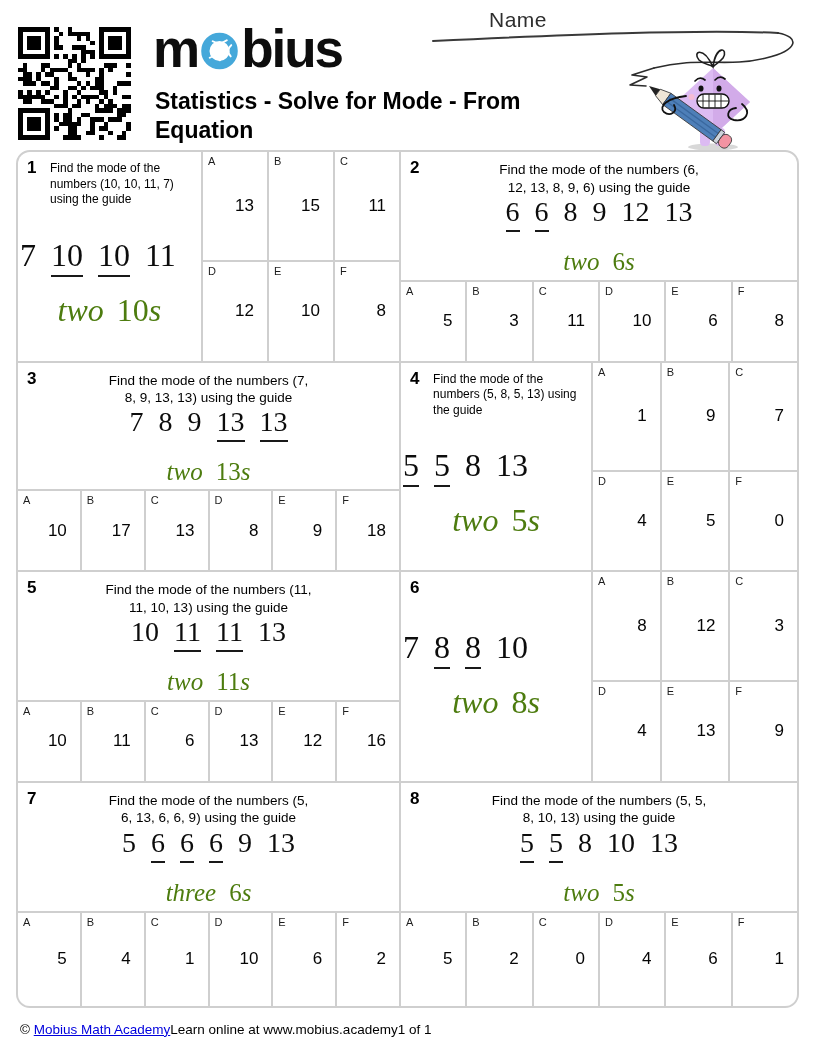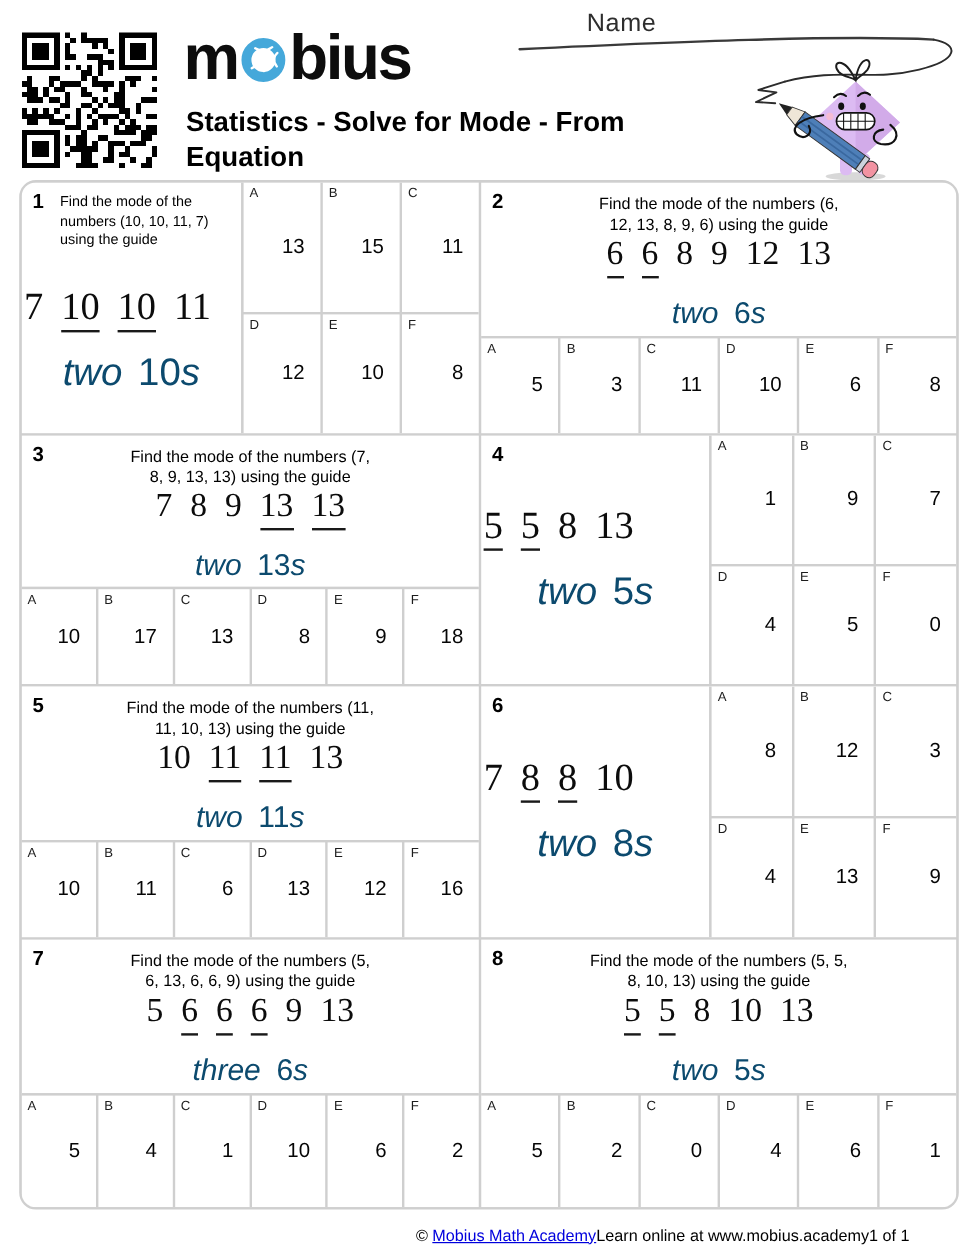--- a/index.html
+++ b/index.html
@@ -26,21 +26,21 @@
          background:#cfcfcf;border:2px solid #cfcfcf;border-radius:14px;overflow:hidden}
   .cell{background:#fff;position:relative;overflow:hidden}
   .pnum{position:absolute;left:9px;top:6px;font-size:17px;font-weight:700;z-index:2;color:#000}
 
   .wide{display:flex;flex-direction:column}
   .wide .qtext{margin:9px 87px 0;text-align:center;font-size:13.5px;line-height:1.32;color:#000}
   .eqwrap{flex:1;display:flex;flex-direction:column;align-items:center;justify-content:center;
           row-gap:17px;padding-bottom:4px}
   .equation{display:flex;align-items:baseline;font-family:"Liberation Serif",serif;line-height:1;color:#0c0c0c}
   .wide .equation{font-size:28px;column-gap:15px}
-  .modeline{font-family:Liberation Sans, sans-serif;line-height:1;display:flex;column-gap:13px;color:#0c4a6e}
+  .modeline{font-family:Liberation Serif, serif;line-height:1;display:flex;column-gap:13px;color:#4d7c0f}
   .wide .modeline{font-size:25px}
   .tok{display:inline-block}
   .under{border-bottom:2.5px solid #191919;padding-bottom:4px}
   .mword,.msuf{font-style:italic}
 
   .answers{background:#cfcfcf;display:grid;gap:2px}
   .wide .answers{grid-template-columns:repeat(6,1fr);border-top:2px solid #cfcfcf;height:81px;flex:0 0 auto}
   .row4 .answers{height:95px}
 
   .narrow{display:flex}
@@ -50,21 +50,21 @@
   .narrow .modeline{font-size:32px;align-self:center}
   .narrow .answers{flex:1;grid-template-columns:1fr 1fr 1fr;grid-template-rows:1.1fr 1fr;
                    border-left:2px solid #cfcfcf}
 
   .choice{background:#fff;position:relative}
   .clabel{position:absolute;left:5px;top:3px;font-size:11px;color:#1c1c1c}
   .cvalue{position:absolute;right:13px;top:50%;transform:translateY(-50%);font-size:17px;color:#050505}
 
   
   footer{position:absolute;left:0;bottom:0;width:815px;height:42px;display:flex;
-         align-items:center;justify-content:flex-end;padding:0 57px 0 20px;font-size:13.5px;color:#000}
+         align-items:center;justify-content:flex-start;padding:0 57px 0 20px;font-size:13.5px;color:#000}
   footer a{color:#0000dd;text-decoration:underline;cursor:pointer}
 </style>
 </head>
 <body>
 
 <header>
   <div class="qr">
     <svg id="qr-svg" viewBox="0 0 25 25">
         <path d="M0 0h1v1h-1zM1 0h1v1h-1zM2 0h1v1h-1zM3 0h1v1h-1zM4 0h1v1h-1zM5 0h1v1h-1zM6 0h1v1h-1zM8 0h1v1h-1zM11 0h1v1h-1zM18 0h1v1h-1zM19 0h1v1h-1zM20 0h1v1h-1zM21 0h1v1h-1zM22 0h1v1h-1zM23 0h1v1h-1zM24 0h1v1h-1zM0 1h1v1h-1zM6 1h1v1h-1zM9 1h1v1h-1zM11 1h1v1h-1zM12 1h1v1h-1zM13 1h1v1h-1zM14 1h1v1h-1zM15 1h1v1h-1zM18 1h1v1h-1zM24 1h1v1h-1zM0 2h1v1h-1zM2 2h1v1h-1zM3 2h1v1h-1zM4 2h1v1h-1zM6 2h1v1h-1zM8 2h1v1h-1zM13 2h1v1h-1zM15 2h1v1h-1zM18 2h1v1h-1zM20 2h1v1h-1zM21 2h1v1h-1zM22 2h1v1h-1zM24 2h1v1h-1zM0 3h1v1h-1zM2 3h1v1h-1zM3 3h1v1h-1zM4 3h1v1h-1zM6 3h1v1h-1zM8 3h1v1h-1zM16 3h1v1h-1zM18 3h1v1h-1zM20 3h1v1h-1zM21 3h1v1h-1zM22 3h1v1h-1zM24 3h1v1h-1zM0 4h1v1h-1zM2 4h1v1h-1zM3 4h1v1h-1zM4 4h1v1h-1zM6 4h1v1h-1zM8 4h1v1h-1zM9 4h1v1h-1zM12 4h1v1h-1zM13 4h1v1h-1zM14 4h1v1h-1zM18 4h1v1h-1zM20 4h1v1h-1zM21 4h1v1h-1zM22 4h1v1h-1zM24 4h1v1h-1zM0 5h1v1h-1zM6 5h1v1h-1zM14 5h1v1h-1zM15 5h1v1h-1zM16 5h1v1h-1zM18 5h1v1h-1zM24 5h1v1h-1zM0 6h1v1h-1zM1 6h1v1h-1zM2 6h1v1h-1zM3 6h1v1h-1zM4 6h1v1h-1zM5 6h1v1h-1zM6 6h1v1h-1zM8 6h1v1h-1zM10 6h1v1h-1zM12 6h1v1h-1zM14 6h1v1h-1zM16 6h1v1h-1zM18 6h1v1h-1zM19 6h1v1h-1zM20 6h1v1h-1zM21 6h1v1h-1zM22 6h1v1h-1zM23 6h1v1h-1zM24 6h1v1h-1zM11 7h1v1h-1zM12 7h1v1h-1zM14 7h1v1h-1zM1 8h1v1h-1zM5 8h1v1h-1zM6 8h1v1h-1zM11 8h1v1h-1zM13 8h1v1h-1zM19 8h1v1h-1zM20 8h1v1h-1zM21 8h1v1h-1zM24 8h1v1h-1zM0 9h1v1h-1zM1 9h1v1h-1zM5 9h1v1h-1zM7 9h1v1h-1zM8 9h1v1h-1zM9 9h1v1h-1zM10 9h1v1h-1zM13 9h1v1h-1zM14 9h1v1h-1zM15 9h1v1h-1zM16 9h1v1h-1zM18 9h1v1h-1zM20 9h1v1h-1zM1 10h1v1h-1zM2 10h1v1h-1zM4 10h1v1h-1zM6 10h1v1h-1zM7 10h1v1h-1zM11 10h1v1h-1zM15 10h1v1h-1zM18 10h1v1h-1zM24 10h1v1h-1zM0 11h1v1h-1zM1 11h1v1h-1zM2 11h1v1h-1zM4 11h1v1h-1zM8 11h1v1h-1zM11 11h1v1h-1zM12 11h1v1h-1zM17 11h1v1h-1zM18 11h1v1h-1zM1 12h1v1h-1zM2 12h1v1h-1zM3 12h1v1h-1zM5 12h1v1h-1zM6 12h1v1h-1zM8 12h1v1h-1zM13 12h1v1h-1zM15 12h1v1h-1zM17 12h1v1h-1zM18 12h1v1h-1zM22 12h1v1h-1zM23 12h1v1h-1zM24 12h1v1h-1zM7 13h1v1h-1zM8 13h1v1h-1zM11 13h1v1h-1zM12 13h1v1h-1zM14 13h1v1h-1zM16 13h1v1h-1zM17 13h1v1h-1zM18 13h1v1h-1zM21 13h1v1h-1zM0 14h1v1h-1zM2 14h1v1h-1zM4 14h1v1h-1zM6 14h1v1h-1zM10 14h1v1h-1zM13 14h1v1h-1zM18 14h1v1h-1zM19 14h1v1h-1zM21 14h1v1h-1zM0 15h1v1h-1zM1 15h1v1h-1zM2 15h1v1h-1zM3 15h1v1h-1zM4 15h1v1h-1zM5 15h1v1h-1zM8 15h1v1h-1zM10 15h1v1h-1zM12 15h1v1h-1zM14 15h1v1h-1zM15 15h1v1h-1zM16 15h1v1h-1zM17 15h1v1h-1zM19 15h1v1h-1zM23 15h1v1h-1zM24 15h1v1h-1zM1 16h1v1h-1zM2 16h1v1h-1zM5 16h1v1h-1zM6 16h1v1h-1zM7 16h1v1h-1zM10 16h1v1h-1zM13 16h1v1h-1zM15 16h1v1h-1zM18 16h1v1h-1zM20 16h1v1h-1zM8 17h1v1h-1zM9 17h1v1h-1zM10 17h1v1h-1zM12 17h1v1h-1zM13 17h1v1h-1zM17 17h1v1h-1zM19 17h1v1h-1zM20 17h1v1h-1zM21 17h1v1h-1zM23 17h1v1h-1zM24 17h1v1h-1zM0 18h1v1h-1zM1 18h1v1h-1zM2 18h1v1h-1zM3 18h1v1h-1zM4 18h1v1h-1zM5 18h1v1h-1zM6 18h1v1h-1zM11 18h1v1h-1zM17 18h1v1h-1zM18 18h1v1h-1zM19 18h1v1h-1zM20 18h1v1h-1zM22 18h1v1h-1zM23 18h1v1h-1zM24 18h1v1h-1zM0 19h1v1h-1zM6 19h1v1h-1zM8 19h1v1h-1zM10 19h1v1h-1zM11 19h1v1h-1zM14 19h1v1h-1zM15 19h1v1h-1zM22 19h1v1h-1zM23 19h1v1h-1zM0 20h1v1h-1zM2 20h1v1h-1zM3 20h1v1h-1zM4 20h1v1h-1zM6 20h1v1h-1zM8 20h1v1h-1zM10 20h1v1h-1zM11 20h1v1h-1zM13 20h1v1h-1zM16 20h1v1h-1zM17 20h1v1h-1zM18 20h1v1h-1zM20 20h1v1h-1zM21 20h1v1h-1zM22 20h1v1h-1zM0 21h1v1h-1zM2 21h1v1h-1zM3 21h1v1h-1zM4 21h1v1h-1zM6 21h1v1h-1zM9 21h1v1h-1zM10 21h1v1h-1zM11 21h1v1h-1zM12 21h1v1h-1zM13 21h1v1h-1zM16 21h1v1h-1zM19 21h1v1h-1zM24 21h1v1h-1zM0 22h1v1h-1zM2 22h1v1h-1zM3 22h1v1h-1zM4 22h1v1h-1zM6 22h1v1h-1zM8 22h1v1h-1zM11 22h1v1h-1zM12 22h1v1h-1zM16 22h1v1h-1zM18 22h1v1h-1zM19 22h1v1h-1zM24 22h1v1h-1zM0 23h1v1h-1zM6 23h1v1h-1zM11 23h1v1h-1zM12 23h1v1h-1zM15 23h1v1h-1zM16 23h1v1h-1zM20 23h1v1h-1zM23 23h1v1h-1zM0 24h1v1h-1zM1 24h1v1h-1zM2 24h1v1h-1zM3 24h1v1h-1zM4 24h1v1h-1zM5 24h1v1h-1zM6 24h1v1h-1zM10 24h1v1h-1zM11 24h1v1h-1zM12 24h1v1h-1zM13 24h1v1h-1zM18 24h1v1h-1zM22 24h1v1h-1zM23 24h1v1h-1z" fill="#000"></path>
       </svg>
@@ -253,20 +253,21 @@
         <div class="choice">
           <span class="clabel">F</span>
           <span class="cvalue">18</span>
         </div>
       </div>
   </section>
 
   <section class="cell narrow">
     <div class="qside">
       <div class="pnum">4</div>
+      <div class="qtext">Find the mode of the numbers (5, 8, 5, 13) using the guide</div>
       <div class="eqwrap">
         <div class="equation">
             <span class="tok under">5</span>
             <span class="tok under">5</span>
             <span class="tok">8</span>
             <span class="tok">13</span>
           </div>
         <div class="modeline">
           <span class="mword">two</span>
           <span class="mnum"><span>5</span><span class="msuf">s</span></span>

